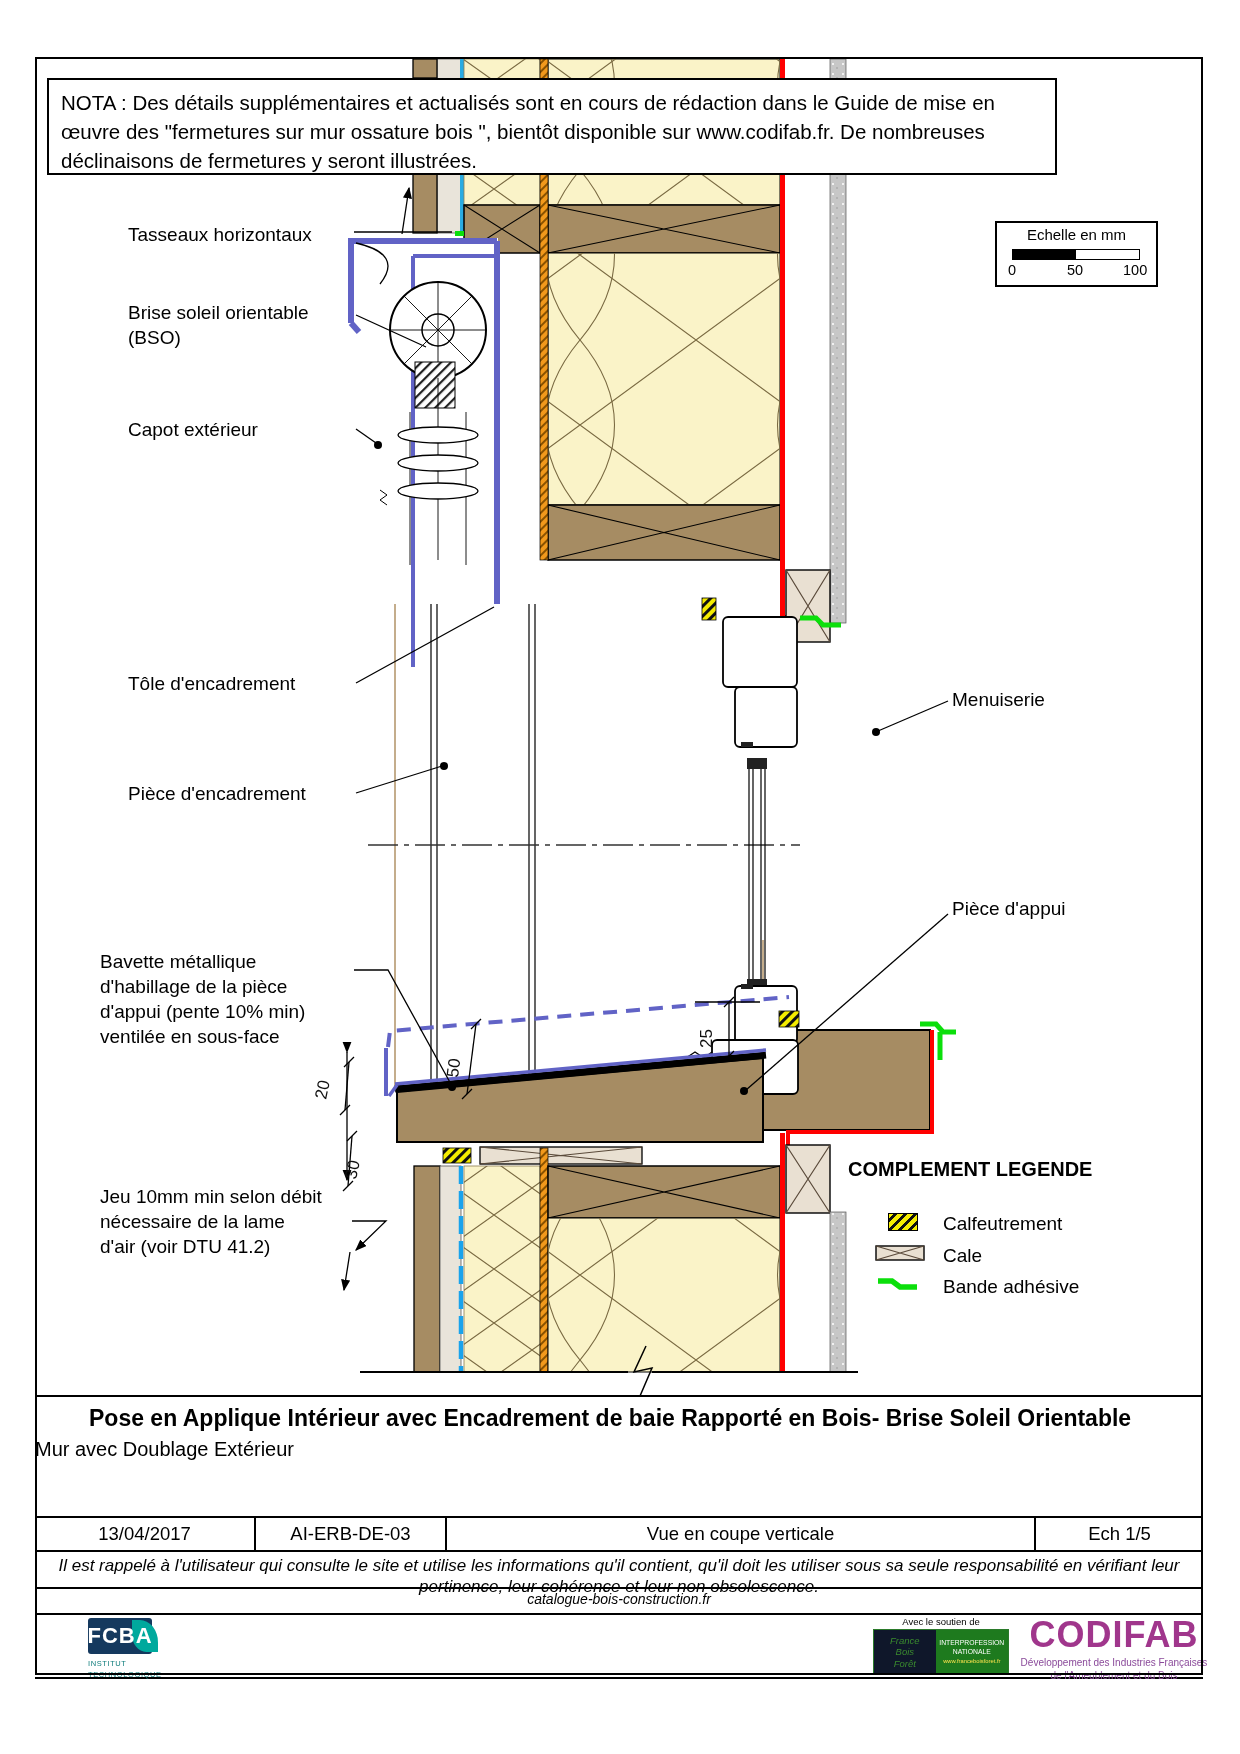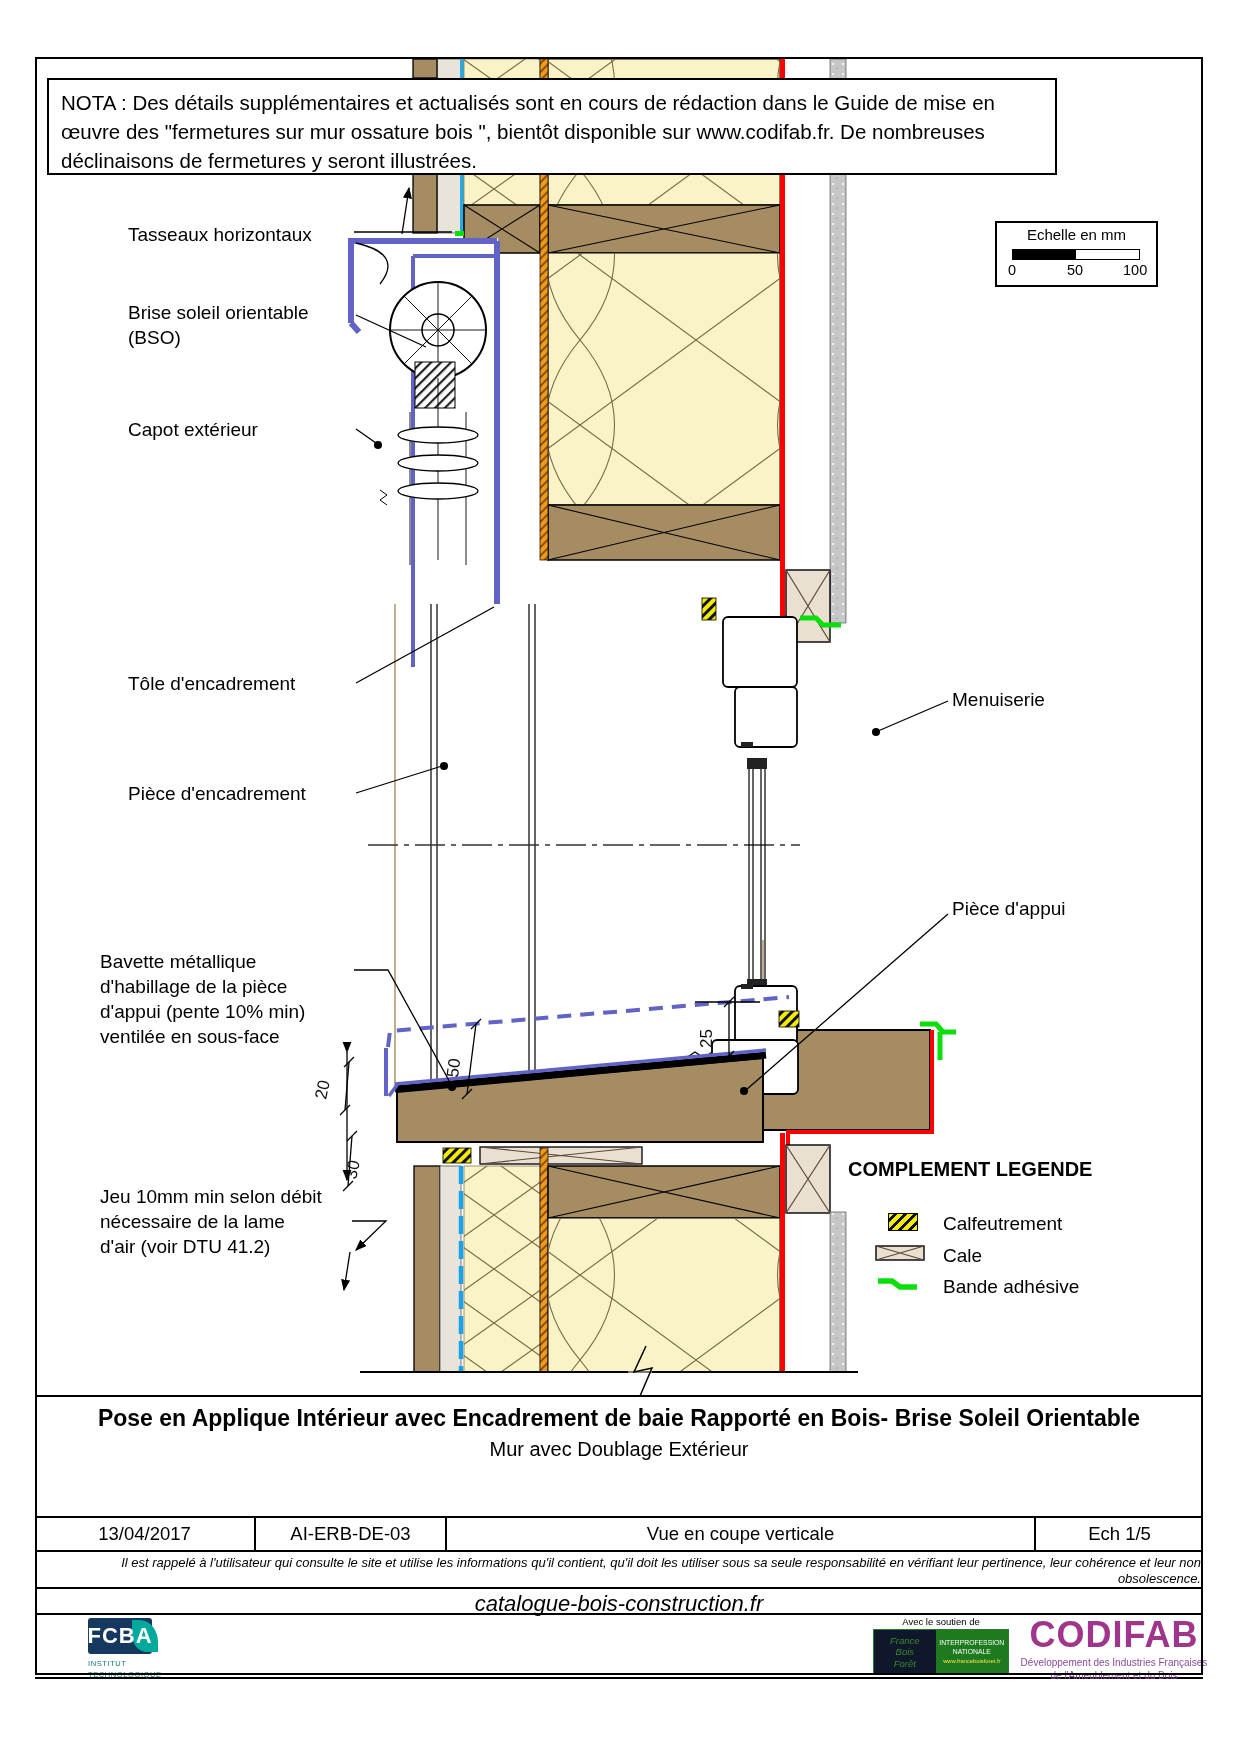--- a/index.html
+++ b/index.html
@@ -28,30 +28,30 @@
   #legend-title{left:848px;top:1158px;font-size:20px;font-weight:bold;white-space:nowrap;z-index:3;}
   .leg-row{position:absolute;left:875px;display:flex;align-items:flex-start;z-index:3;}
   .leg-sw{display:inline-block;}
   .sw-calf{width:30px;height:18px;margin-left:13px;border:1.6px solid #000;box-sizing:border-box;
            background:repeating-linear-gradient(315deg,#f4ec00 0 4px,#111 4px 7px);}
   .leg-lab{font-size:19px;margin-left:0;}
   
   #tb{left:35px;top:1395px;width:1168px;background:#fff;z-index:4;box-sizing:border-box;
       border-top:2px solid #000;}
   #tb .sec{box-sizing:border-box;border-bottom:2px solid #000;}
-  #tb-titlezone{height:115px;text-align:center;}
+  #tb-titlezone{height:115px;}
   #tb-title{font-size:23px;font-weight:bold;line-height:1.35;max-width:1060px;margin:6px auto 0;}
   #tb-sub{font-size:20px;margin-top:4px;}
   #tb-row{height:34px;display:flex;}
   #tb-row .cell{box-sizing:border-box;border-right:2px solid #000;display:flex;
                 align-items:center;justify-content:center;font-size:18.5px;}
   #tb-row .cell:last-child{border-right:none;}
-  #tb-disc{height:37px;font-style:italic;font-size:13px;text-align:right;
+  #tb-disc{height:37px;font-style:italic;font-size:17px;text-align:center;
            padding:3px 2px;box-sizing:border-box;line-height:1.25;}
-  #tb-site{height:26px;font-style:italic;font-size:22px;text-align:center;
+  #tb-site{height:26px;font-style:italic;font-size:14px;text-align:center;
            padding-top:2px;box-sizing:border-box;}
   #tb-logos{height:64px;position:relative;border-bottom:none;}
   
   #fcba{position:absolute;left:53px;top:3px;width:110px;}
   #fcba-box{width:64px;height:36px;background:#15395e;border-radius:3px;position:relative;
             display:flex;align-items:center;justify-content:center;}
   #fcba-box .fn{color:#fff;font-weight:bold;font-size:22px;letter-spacing:1px;z-index:1;}
   #fcba-leaf{position:absolute;right:-6px;top:2px;width:26px;height:32px;background:#00a99d;
              border-radius:0 70% 0 55%;}
   #fcba .sub{font-size:7.5px;letter-spacing:.6px;color:#0e7c7b;margin-top:4px;line-height:1.5;}

